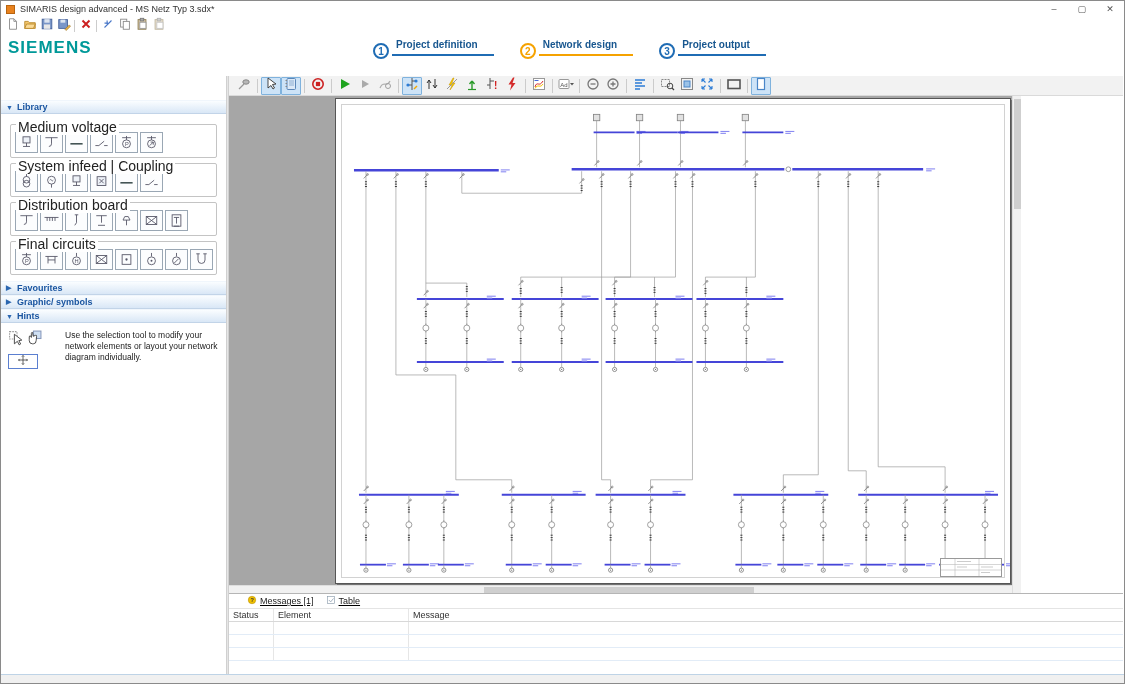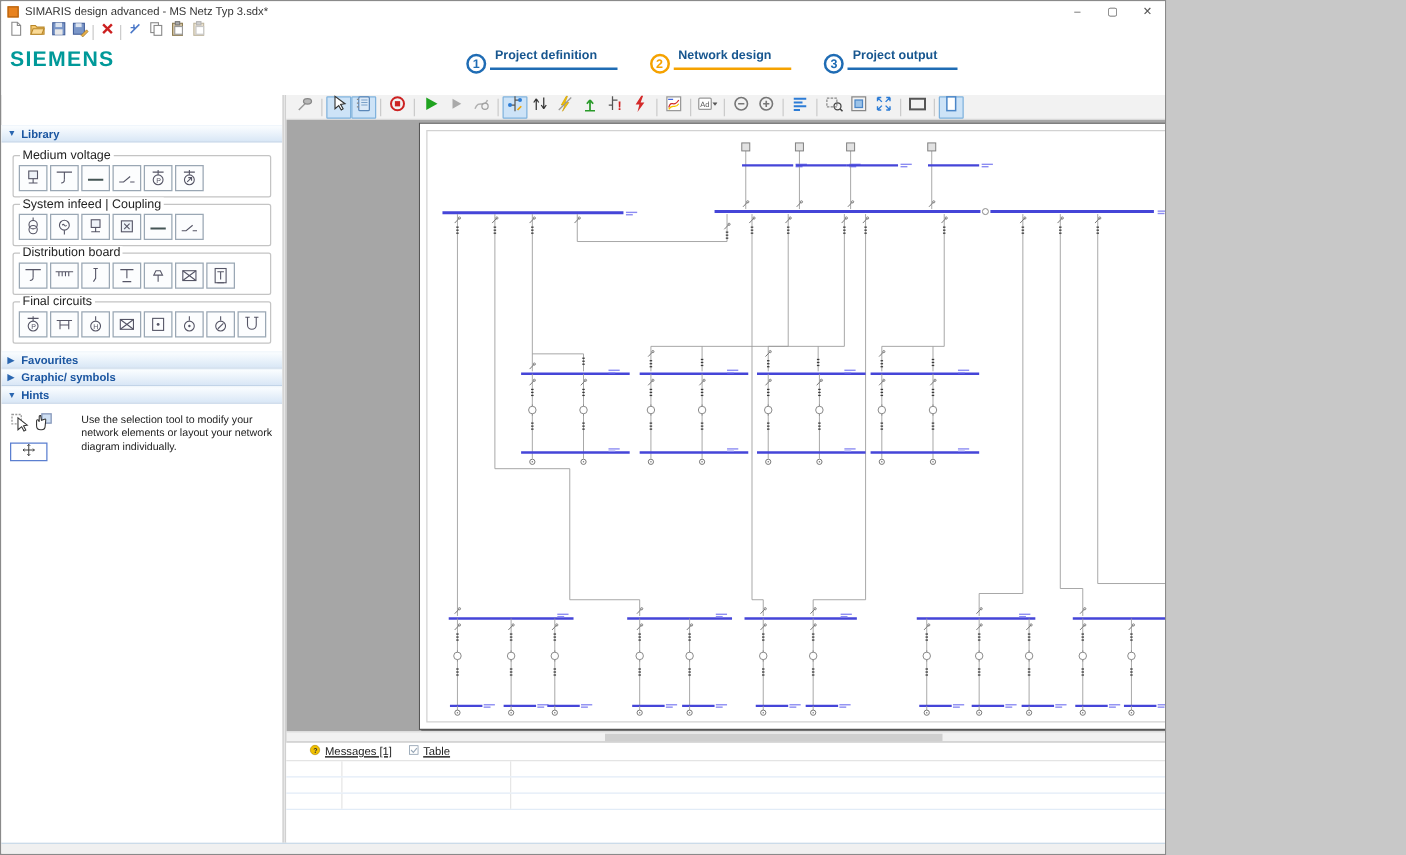--- a/index.html
+++ b/index.html
@@ -1,17 +1,17 @@
 <!DOCTYPE html>
 <html><head>
 <meta charset="utf-8">
 <style>
   html,body{margin:0;padding:0;background:#c8c8c8;font-family:"Liberation Sans",sans-serif;}
   *{box-sizing:border-box;}
-  .window{width:933px;height:684px;background:#fff;border:1px solid #8a8a8a;position:relative;overflow:hidden;}
+  .window{width:1125px;height:684px;background:#fff;border:1px solid #8a8a8a;position:relative;overflow:hidden;}
   
   .titlebar{height:16px;display:flex;align-items:center;background:#fff;}
   .app-ico{width:9px;height:9px;background:#e8821e;border:1px solid #b86410;margin:0 5px 0 5px;flex:none;}
   .t-title{flex:1;font-size:9px;color:#333;white-space:nowrap;}
   .win-btn{width:28px;height:16px;display:flex;align-items:center;justify-content:center;font-size:9px;color:#555;}
   
   .topband{height:59px;position:relative;background:#fff;}
   .menubar{height:12px;display:flex;align-items:center;padding-left:4px;}
   .menu-item{font-size:9px;color:#222;padding:0 5px;white-space:nowrap;}
   .toolbar1{height:17px;display:flex;align-items:center;padding-left:3px;}
@@ -23,21 +23,21 @@
   .step-circle{width:16px;height:16px;border-radius:50%;border:2.5px solid;font-size:10px;font-weight:bold;display:flex;align-items:center;justify-content:center;margin-top:7px;background:#fff;flex:none;}
   .step-label{font-size:10px;font-weight:bold;color:#17568f;border-bottom:2.5px solid;padding:3px 16px 4px 4px;margin-left:3px;white-space:nowrap;}
   
   .main{display:flex;height:598px;}
   .leftpanel{width:225px;background:#fff;overflow:hidden;flex:none;margin-top:24px;}
   .splitter{width:3px;background:#e6e6e6;border-left:1px solid #d0d0d0;border-right:1px solid #d0d0d0;flex:none;}
   .sec-header{height:14px;background:linear-gradient(#fafdff,#d9e7f6);border-top:1px solid #f0f6fc;border-bottom:1px solid #c2d4e8;display:flex;align-items:center;font-size:9px;font-weight:bold;color:#1a55a0;padding-left:5px;gap:4px;}
   .arrow{font-size:7px;color:#2a66b0;width:7px;display:inline-block;}
   .lib-content{padding:5px 4px 3px 4px;}
   .group{border:1px solid #c4c4c4;border-radius:2px;margin:5px 5px 3px 5px;position:relative;padding:6px 2px 3px 3px;}
-  .group-label{position:absolute;top:-6px;left:5px;background:#fff;font-size:10px;padding:0 2px;color:#222;white-space:nowrap;}
+  .group-label{position:absolute;top:-6px;left:5px;background:#fff;font-size:14px;padding:0 2px;color:#222;white-space:nowrap;}
   .lib-item{display:inline-block;width:23px;height:21px;border:1px solid #9aa7b4;background:#fcfdfe;margin:1px 1px;vertical-align:top;}
   .hints-box{padding:7px 5px 4px 7px;display:flex;gap:7px;font-size:8.5px;color:#222;line-height:1.3;}
   .hint-icons{width:50px;flex:none;}
   .move-box{width:30px;height:15px;border:1px solid #5b7fd0;display:flex;align-items:center;justify-content:center;margin-top:4px;}
   .hint-text{width:158px;}
   
   .rightcol{width:894px;display:flex;flex-direction:column;flex:none;}
   .canvas-toolbar{height:20px;background:#f2f2f2;border-bottom:1px solid #dadada;display:flex;align-items:center;padding-left:5px;}
   .tb2{width:20px;height:18px;border:1px solid transparent;border-radius:1px;display:flex;align-items:center;justify-content:center;flex:none;}
   .tb2.active{background:#cde3f7;border-color:#7fb2dd;}
@@ -1029,20 +1029,25 @@
             </span>
             <span class="msg-tab">
               <span><svg width="10" height="10" viewBox="0 0 16 16">
                   <rect x="2.5" y="2.5" width="11" height="11" fill="#fff" stroke="#8899aa"></rect>
                   <path d="M4.5 8l3 3 4.5-5.5" stroke="#99a8b8" fill="none" stroke-width="1.4"></path>
                 </svg></span>
               <span>Table</span>
             </span>
           </div>
         <div id="msgtable">
+            <div class="msg-row hdr">
+              <div class="col-status">Status</div>
+              <div class="col-element">Element</div>
+              <div class="col-message">Message</div>
+            </div>
             <div class="msg-row">
               <div class="col-status"></div>
               <div class="col-element"></div>
               <div class="col-message"></div>
             </div>
             <div class="msg-row">
               <div class="col-status"></div>
               <div class="col-element"></div>
               <div class="col-message"></div>
             </div>

